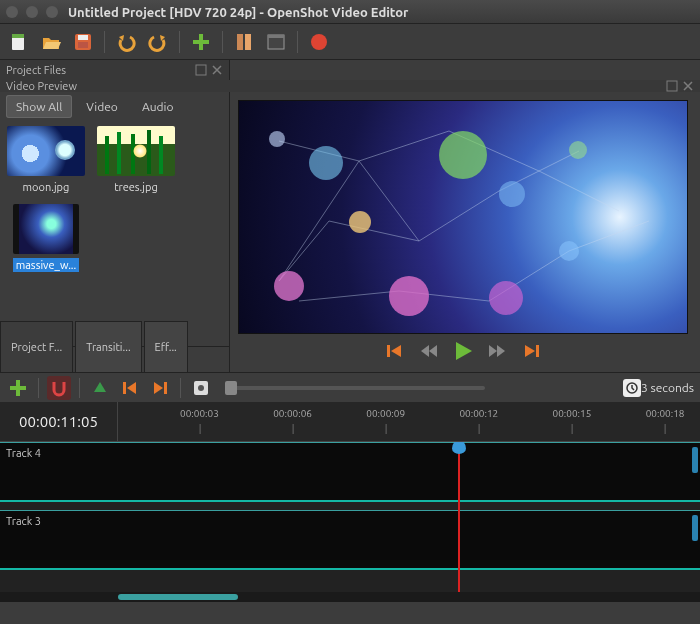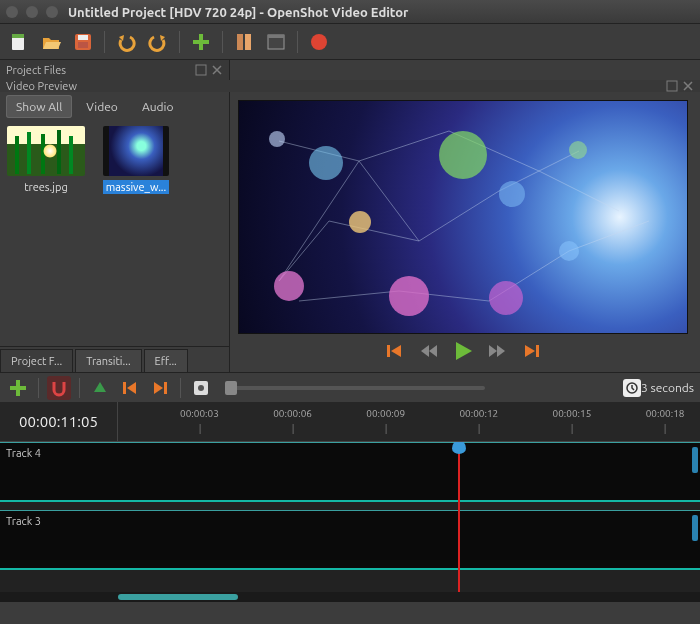--- a/index.html
+++ b/index.html
@@ -34,21 +34,21 @@
 
 .thumbs { flex: 1; padding: 6px; display: flex; flex-wrap: wrap; gap: 10px; align-content: flex-start; background: #3c3c3c; }
 .thumb { width: 80px; display: flex; flex-direction: column; align-items: center; }
 .thumb .img { width: 78px; height: 50px; border-radius: 2px; }
 .thumb .img.film { border-left: 6px solid #111; border-right: 6px solid #111; width: 66px; background-image: repeating-linear-gradient(to bottom, #111 0 4px, #333 4px 8px); }
 .thumb .lbl { margin-top: 4px; font-size: 11px; color: #ddd; text-align: center; white-space: nowrap; overflow: hidden; text-overflow: ellipsis; max-width: 78px; padding: 1px 3px; }
 .thumb.selected .lbl { background: #2a82da; color: #fff; }
 
 
 .lower-tabs { height: 26px; background: #3c3c3c; display: flex; align-items: flex-end; border-top: 1px solid #222; }
-.lower-tab { padding: 5px 10px; font-size: 11px; color: #ccc; background: #444; border: 1px solid #222; border-bottom: none; margin-right: 2px; cursor: pointer; }
+.lower-tab { padding: 19px 10px; font-size: 11px; color: #ccc; background: #444; border: 1px solid #222; border-bottom: none; margin-right: 2px; cursor: pointer; }
 .lower-tab.active { background: #3c3c3c; }
 
 
 .preview-wrap { flex: 1; padding: 8px 12px 4px 8px; display: flex; flex-direction: column; }
 .preview { flex: 1; background: radial-gradient(circle at 85% 50%, #e8f4ff 0%, #6aa8e8 12%, #3a5fbf 28%, #2a2a80 48%, #141445 70%, #080820 100%); position: relative; border: 1px solid #111; overflow: hidden; }
 .preview .node { position: absolute; border-radius: 50%; }
 .playback { height: 34px; display: flex; align-items: center; justify-content: center; gap: 10px; }
 .pb-btn { width: 24px; height: 24px; display: flex; align-items: center; justify-content: center; cursor: pointer; }
 
 
@@ -177,20 +177,26 @@
 
 <div class="main-row">
 
   <div class="left-panel">
     <div class="pf-tabs">
       <div class="pf-tab active">Show All</div>
       <div class="pf-tab">Video</div>
       <div class="pf-tab">Audio</div>
     </div>
     <div class="thumbs">
+      <div class="thumb">
+        <div class="img" style="background: radial-gradient(circle at 30% 55%, #cfe8ff 0 14%, #5a8fe0 14% 30%, #0a1850 60%); position:relative;">
+          <div style="position:absolute;left:48px;top:14px;width:20px;height:20px;border-radius:50%;background:radial-gradient(circle,#dff 0 40%,#7ac 60%);"></div>
+        </div>
+        <div class="lbl">moon.jpg</div>
+      </div>
       <div class="thumb">
         <div class="img" style="background: linear-gradient(#fffbcc 0 35%, #2a5a1a 35% 100%); position:relative;">
           <div style="position:absolute;left:8px;top:10px;width:4px;height:38px;background:#071;"></div>
           <div style="position:absolute;left:20px;top:6px;width:4px;height:42px;background:#082;"></div>
           <div style="position:absolute;left:34px;top:8px;width:4px;height:40px;background:#071;"></div>
           <div style="position:absolute;left:50px;top:4px;width:4px;height:44px;background:#061;"></div>
           <div style="position:absolute;left:62px;top:10px;width:4px;height:38px;background:#082;"></div>
           <div style="position:absolute;left:36px;top:18px;width:14px;height:14px;border-radius:50%;background:radial-gradient(circle,#fff,#ffe680 60%,transparent 70%);"></div>
         </div>
         <div class="lbl">trees.jpg</div>

